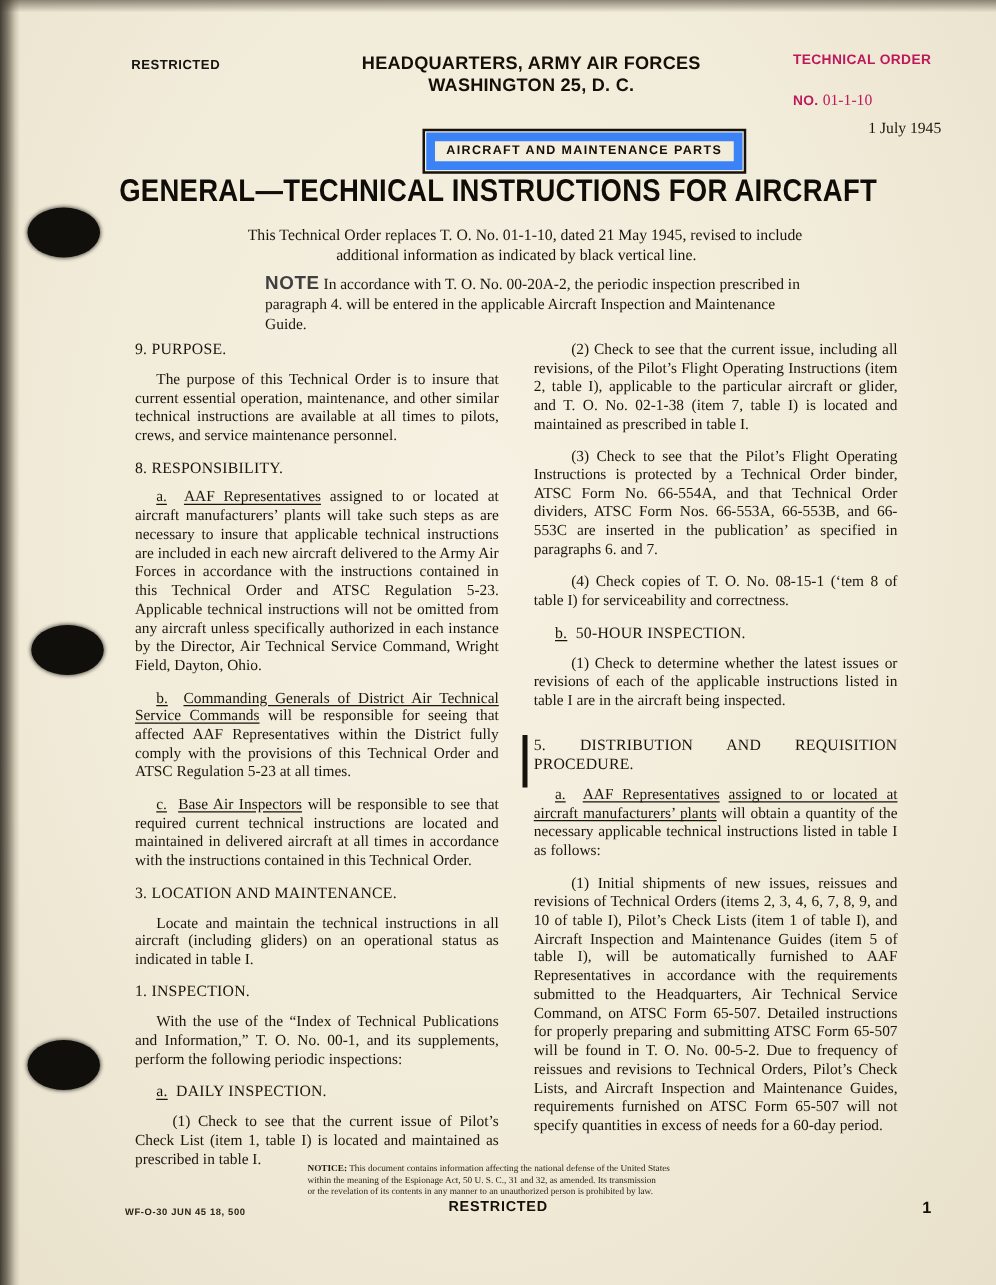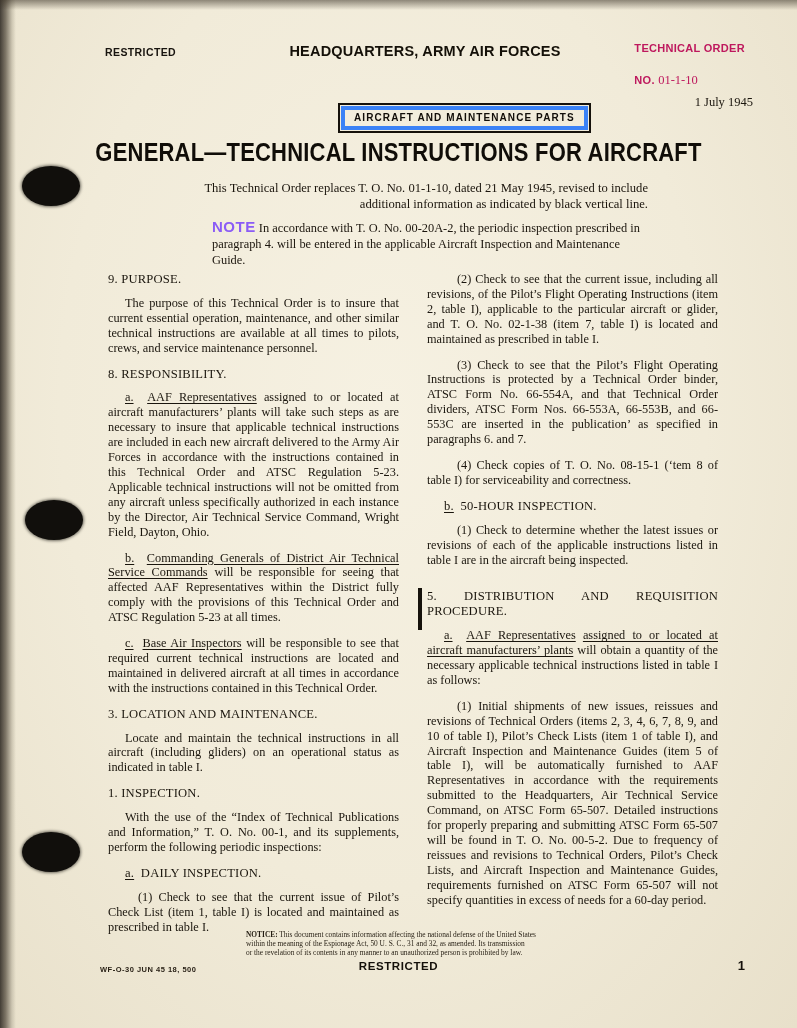--- a/index.html
+++ b/index.html
@@ -56,47 +56,47 @@
   .hdr-right .l2{font-family:"Liberation Sans",sans-serif;font-weight:bold;font-size:11px;letter-spacing:.3px;margin-top:19px;}
   .hdr-right .l2 .num{font-family:"Liberation Serif",serif;font-weight:normal;font-size:12.5px;letter-spacing:0;}
   .hdr-date{position:absolute;right:44px;top:95px;font-size:12.5px;color:#1a150d;}
 
   
   .subjbox{
     position:absolute;left:338px;top:103px;
     border:2px solid #15110b;padding:1px;
   }
   .subjbox-inner{
-    border:4px solid #3b82f6;
+    border:7px solid #3b82f6;
     padding:2px 9px 3px 9px;
     font-family:"Liberation Sans",sans-serif;font-weight:bold;
     font-size:10px;letter-spacing:1.1px;color:#120e09;
   }
 
   
   .title{
     position:absolute;left:0;top:138px;width:797px;text-align:center;
     font-family:"Liberation Sans",sans-serif;font-weight:bold;
     font-size:22px;letter-spacing:.2px;color:#100d08;
     transform:scaleY(1.14);transform-origin:top center;
   }
 
   
   .intro{
     position:absolute;left:178px;top:180px;width:470px;
-    font-size:12.6px;line-height:16.4px;color:#1b150d;text-align:right;font-family:Liberation Serif, serif;
+    font-size:12.6px;line-height:16.4px;color:#1b150d;text-align:center;font-family:Liberation Serif, serif;
   }
   .intro p{margin:0;text-indent:14px;}
   .note{
     position:absolute;left:212px;top:219px;width:440px;
     font-size:12.4px;line-height:16.2px;color:#1b150d;
   }
   .note-lbl{
     font-family:"Liberation Sans",sans-serif;font-weight:bold;
-    font-size:15px;letter-spacing:.5px;color:#8b5cf6;
+    font-size:15px;letter-spacing:.5px;color:#404040;
   }
 
   
   .col{
     position:absolute;top:272px;width:291px;
     font-size:12.3px;line-height:14.9px;color:#1a150d;
     text-align:justify;
   }
   .col-left{left:108px;}
   .col-right{left:427px;}
@@ -149,20 +149,21 @@
   <div class="punch" style="left:22px;top:166px;"></div>
   <div class="punch" style="left:25px;top:500px;"></div>
   <div class="punch" style="left:22px;top:832px;"></div>
 
   <div class="content">
 
     <div class="hdr">
       <div class="hdr-left">RESTRICTED</div>
       <div class="hdr-center">
         <div>HEADQUARTERS, ARMY AIR FORCES</div>
+        <div>WASHINGTON 25, D. C.</div>
       </div>
       <div class="hdr-right">
         <div class="l1">TECHNICAL ORDER</div>
         <div class="l2">
           <span>NO.</span>
           <span class="num">01-1-10</span>
         </div>
       </div>
     </div>
     <div class="hdr-date">1 July 1945</div>

